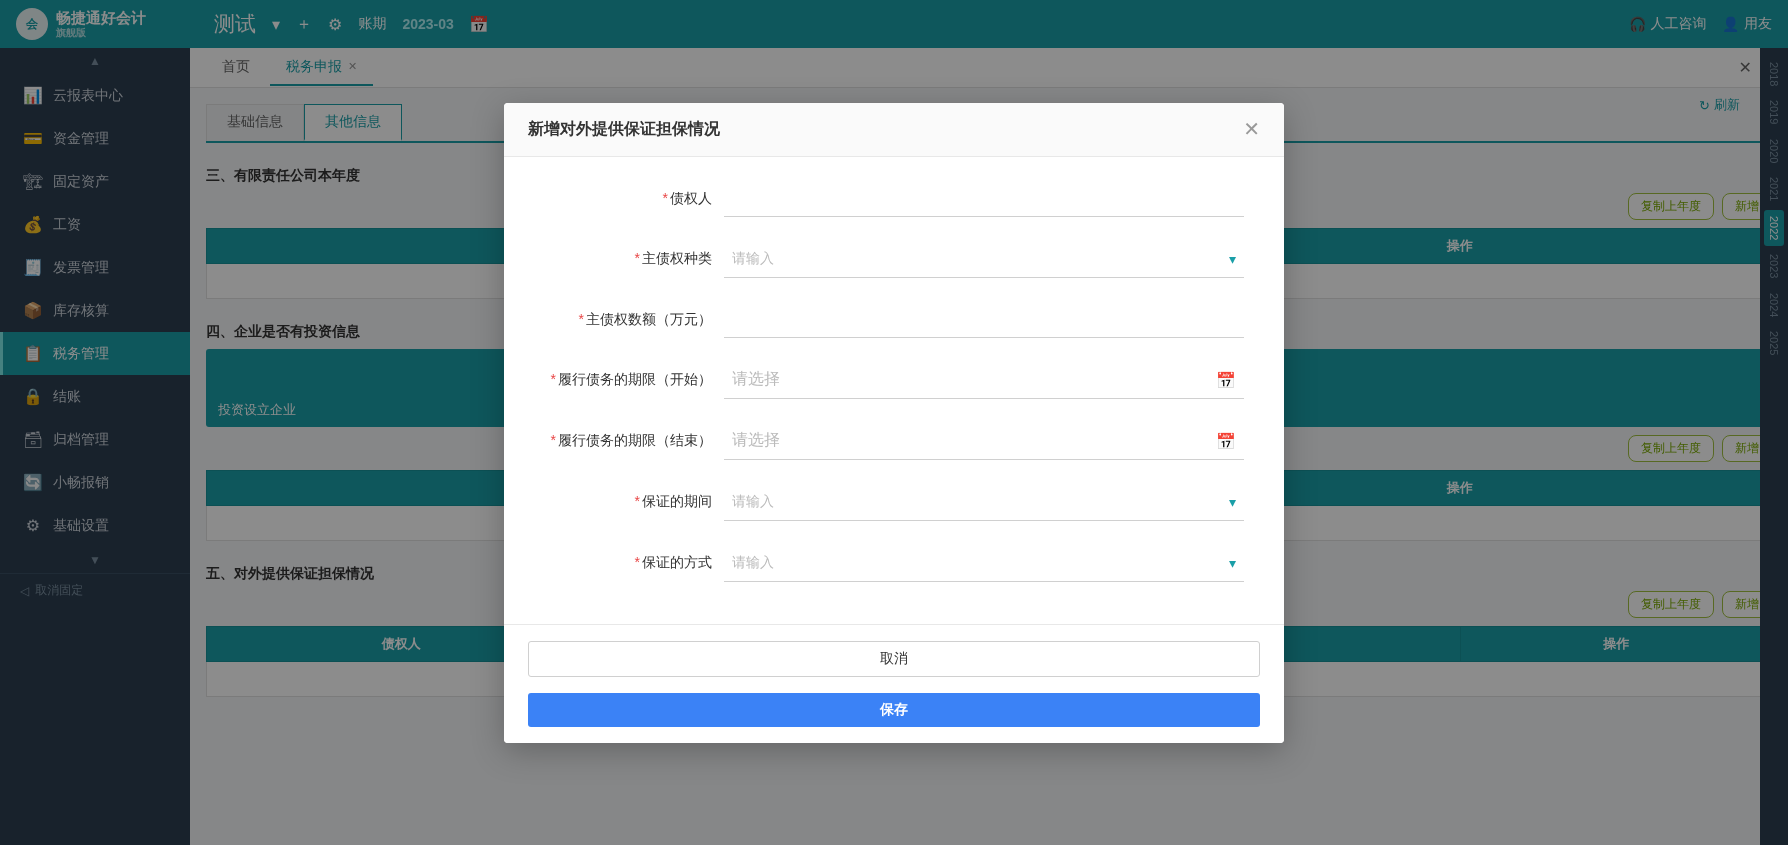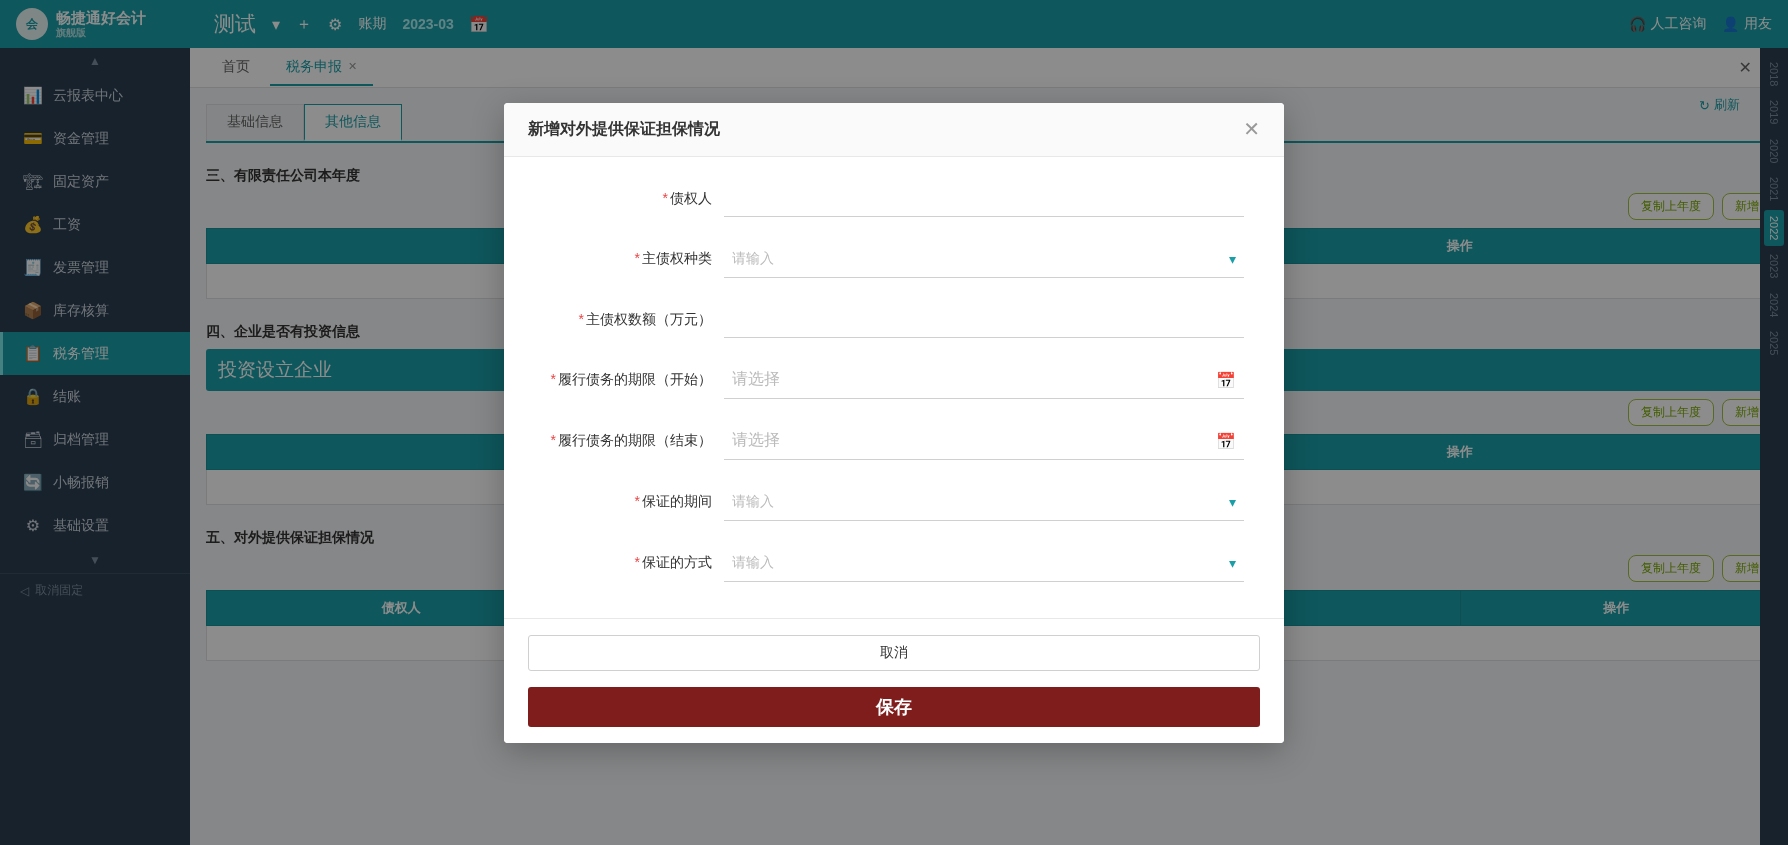--- a/index.html
+++ b/index.html
@@ -338,25 +338,25 @@
       border: 1px solid #d0d0d0;
       background: white;
       color: #333;
       border-radius: 3px;
       cursor: pointer;
       font-size: 14px;
     }
     .btn-save {
       padding: 8px 32px;
       border: none;
-      background: #7f1d1d;
+      background: #3b82f6;
       color: white;
       border-radius: 3px;
       cursor: pointer;
-      font-size: 18px;
+      font-size: 14px;
       font-weight: bold;
     }
 
     
     .modal-body::-webkit-scrollbar { width: 6px; }
     .modal-body::-webkit-scrollbar-thumb { background: #ccc; border-radius: 3px; }
   </style>
 </head>
 <body>
 
@@ -487,21 +487,21 @@
           <tr>
             <td colspan="2">暂无数据</td>
           </tr>
         </tbody>
       </table>
     </div>
 
     <div style="margin-top:16px;">
       <div class="section-title">四、企业是否有投资信息</div>
       <div style="background:#1a9fa8; color:white; padding:8px 12px; border-radius:3px; margin-bottom:8px; display:flex; align-items:center; gap:8px;">
-        <span style="color:white; font-size:19px; cursor:pointer;">投资设立企业</span>
+        <span style="color:white; font-size:13px; cursor:pointer;margin-top:44px;">投资设立企业</span>
       </div>
       <div class="action-bar">
         <button class="btn-outline-green">复制上年度</button>
         <button class="btn-outline-green">新增</button>
       </div>
       <table class="data-table">
         <thead>
           <tr>
             <th>变更时间</th>
             <th>操作</th>

